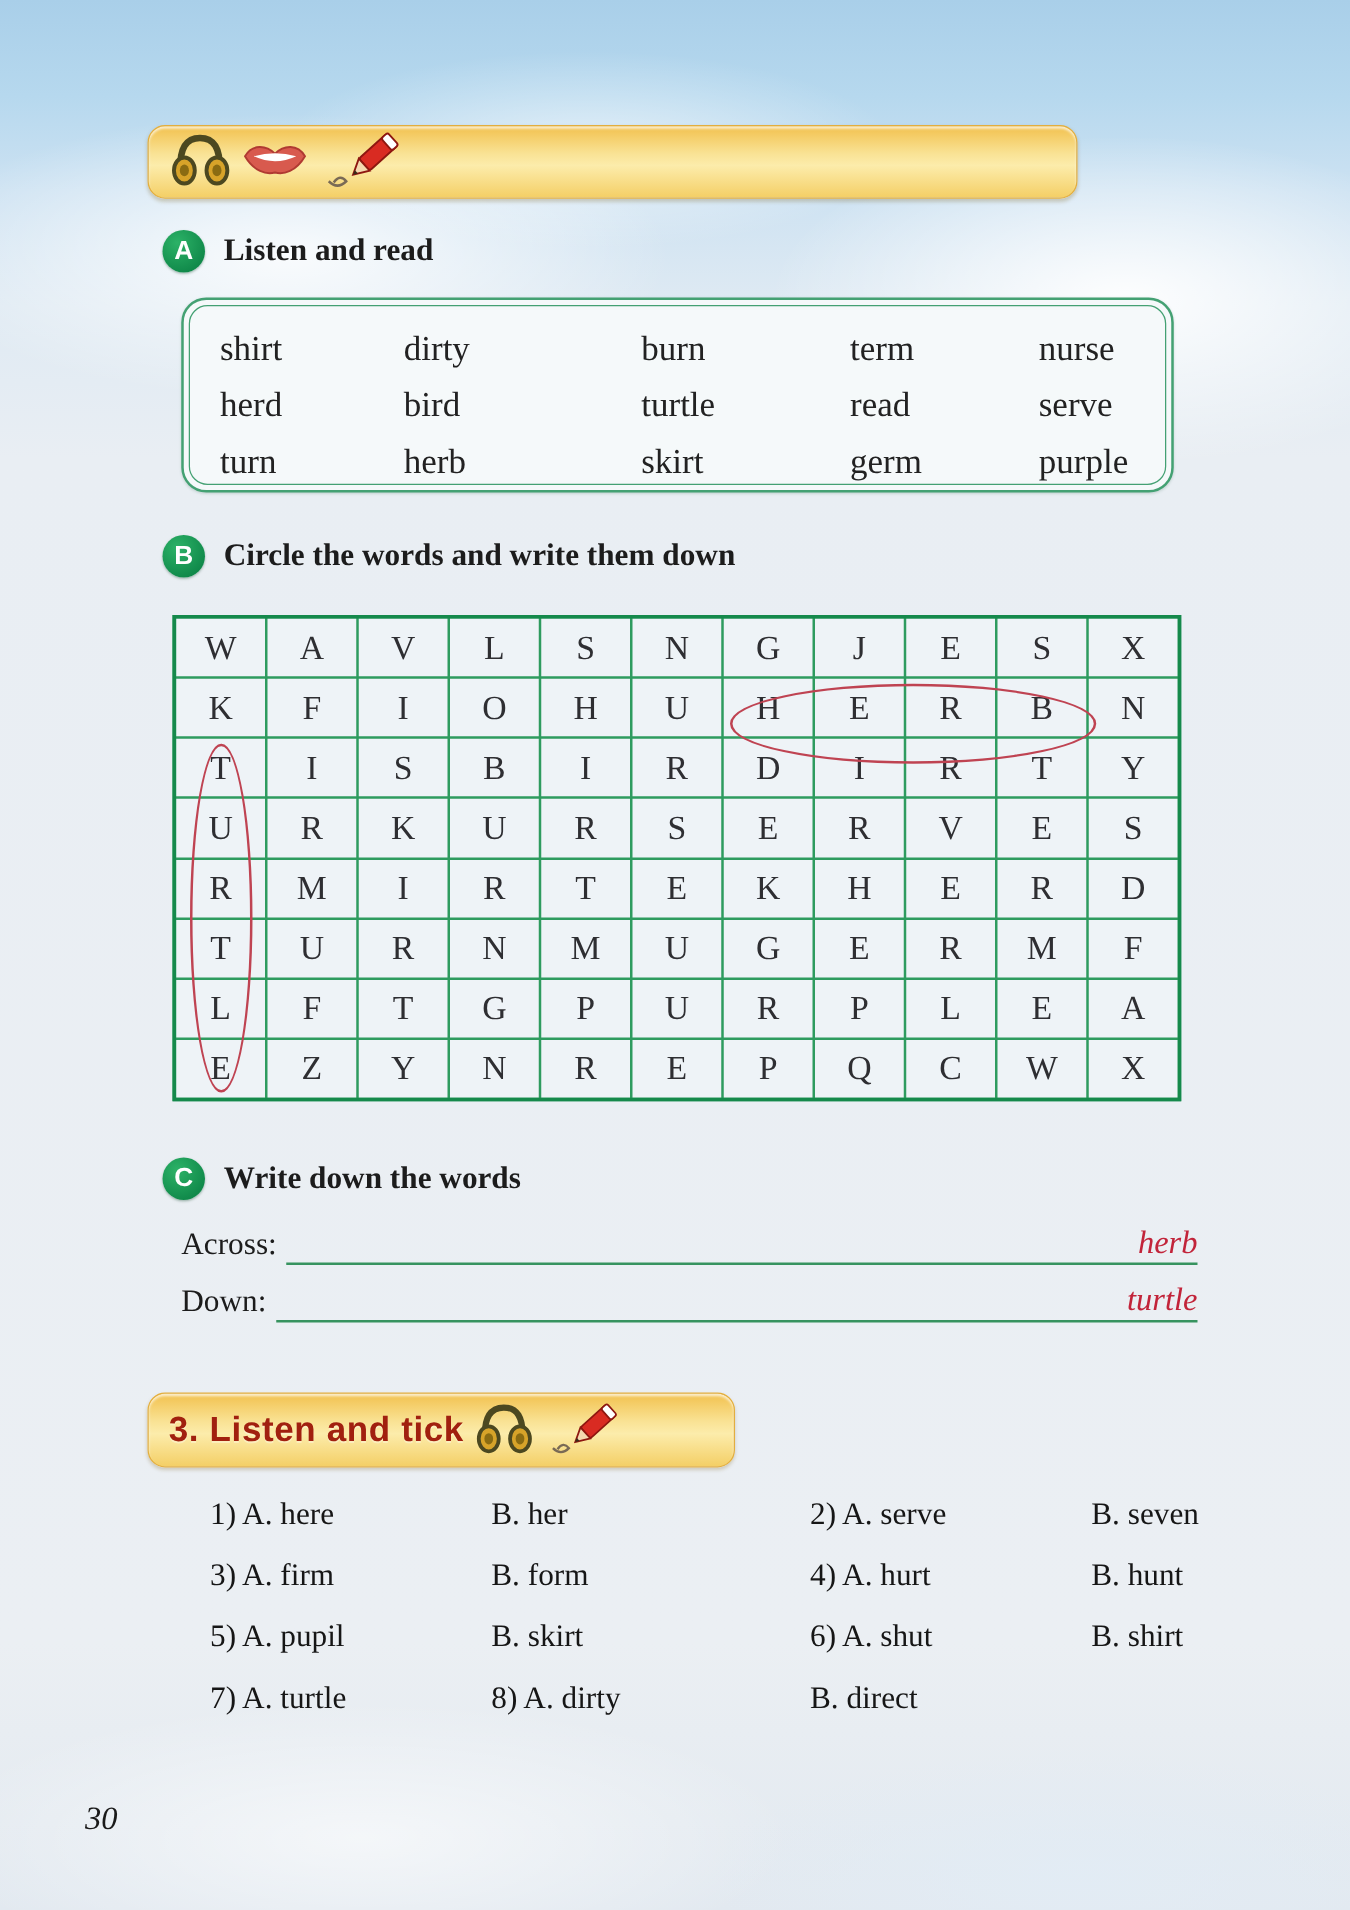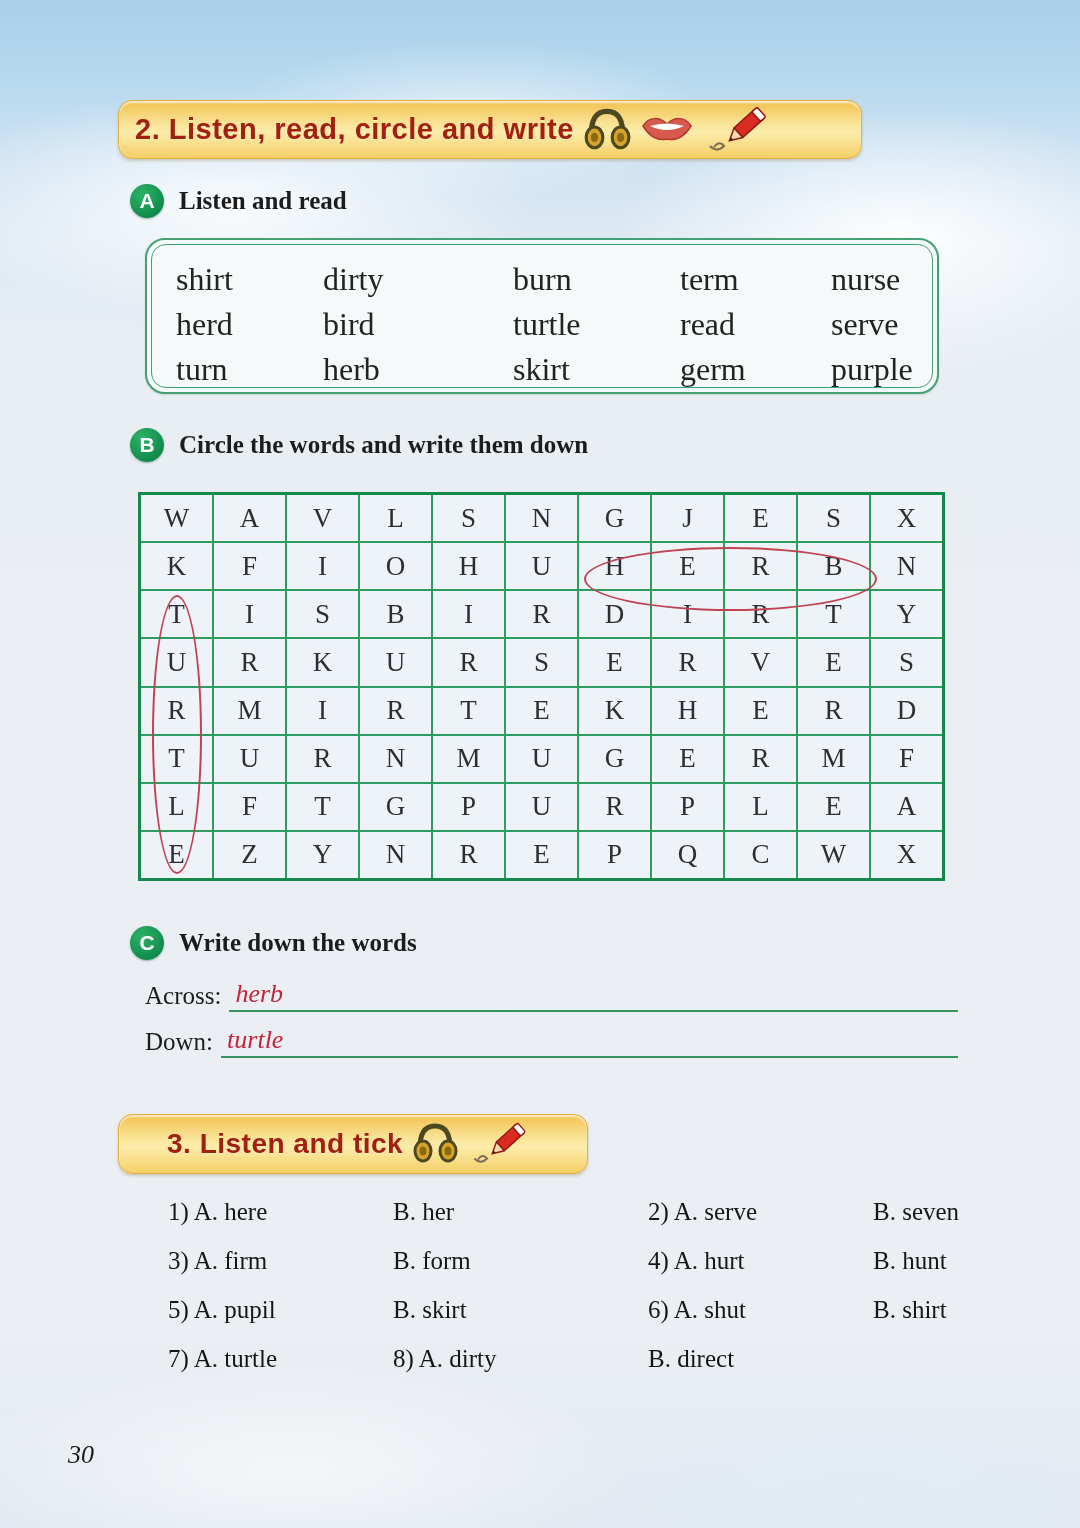--- a/index.html
+++ b/index.html
@@ -22,21 +22,21 @@
     box-shadow:0 2px 3px rgba(120,90,20,.25), inset 0 2px 2px rgba(255,255,255,.7);
     padding:0 14px 0 16px;
   }
   .banner-title{
     font-family:"Liberation Sans", sans-serif;font-weight:800;color:#a1200f;
     letter-spacing:.5px;text-shadow:0 1px 0 rgba(255,255,255,.35);white-space:nowrap;
   }
   #banner-2{left:118px;top:100px;width:712px;height:57px;}
   #banner-2 .banner-title{font-size:29px;}
   #banner-3{left:118px;top:1114px;width:438px;height:58px;}
-  #banner-3 .banner-title{font-size:28px;margin-left:32px;}
+  #banner-3 .banner-title{font-size:28px;}
 
   .part-head{position:absolute;display:flex;align-items:center;gap:15px;}
   .badge{
     width:34px;height:34px;border-radius:50%;flex:0 0 auto;
     background:radial-gradient(circle at 35% 30%,#2cb267,#10894a 75%);
     color:#fff;font-family:"Liberation Sans", sans-serif;font-weight:700;font-size:21px;
     display:flex;align-items:center;justify-content:center;
     box-shadow:0 1px 2px rgba(0,60,30,.35);
   }
   .part-title{font-weight:700;font-size:25px;color:#1c1c1c;}
@@ -45,41 +45,41 @@
     position:absolute;left:145px;top:238px;width:790px;height:152px;
     border:2px solid #44a173;border-radius:20px;background:#f5f9fa;
     box-shadow:0 1px 2px rgba(60,110,90,.2);
   }
   #word-box-inner{
     position:absolute;left:4px;top:4px;right:4px;bottom:4px;
     border:1.5px solid #44a173;border-radius:15px;
     padding:12px 0 0 24px;box-sizing:border-box;
   }
   .word-row{display:grid;grid-template-columns:147px 190px 167px 151px auto;height:45px;align-items:center;}
-  .word{font-size:32px;color:#222;}
+  .word{font-size:28px;color:#222;}
 
   #ws-grid-outer{
     position:absolute;left:138px;top:492px;
     border:3px solid #15894b;background:#2e9b5f;
   }
   #ws-grid{
     position:relative;width:801px;height:383px;
     display:grid;grid-template-columns:repeat(11,1fr);grid-template-rows:repeat(8,1fr);gap:2px;
     background:#2e9b5f;
   }
   .ws-cell{
     background:#eef3f7;display:flex;align-items:center;justify-content:center;
     font-size:27px;color:#2e2e32;
   }
   .red-ellipse{
     position:absolute;border:2.5px solid #bf4352;border-radius:50%;
     box-sizing:border-box;pointer-events:none;
   }
 
-  .answer-row{position:absolute;left:145px;width:813px;height:40px;display:flex;align-items:flex-end;}
+  .answer-row{position:absolute;left:145px;width:813px;height:40px;display:flex;align-items:flex-end;text-align:right;}
   .answer-label{font-size:25px;color:#1c1c1c;padding-bottom:2px;white-space:nowrap;}
   .answer-area{flex:1;margin-left:8px;border-bottom:2px solid #37935f;padding:0 0 1px 6px;}
   .answer-text{font-style:italic;font-size:26px;color:#c2243a;}
   #answer-across{top:972px;}
   #answer-down{top:1018px;}
 
   #mc-list{
     position:absolute;left:168px;top:1196px;width:840px;
     display:grid;grid-template-columns:225px 255px 225px 1fr;row-gap:18px;
   }
@@ -92,21 +92,20 @@
 </head>
 <body>
 
 <div class="cloud cloud-1"></div>
 <div class="cloud cloud-2"></div>
 <div class="cloud cloud-3"></div>
 <div class="cloud cloud-4"></div>
 <div class="cloud cloud-5"></div>
 
 <div class="banner" id="banner-2">
-  <span class="banner-title">2. Listen, read, circle and write</span>
   <span class="icon">
     <svg width="50" height="50" viewBox="0 0 48 48">
       <path d="M9 32 Q8 8 24 8 Q40 8 39 32" fill="none" stroke="#4c4820" stroke-width="5"></path>
       <ellipse cx="12" cy="33" rx="8" ry="10" fill="#d7a329" stroke="#4c4820" stroke-width="3"></ellipse>
       <ellipse cx="37" cy="33" rx="8" ry="10" fill="#d7a329" stroke="#4c4820" stroke-width="3"></ellipse>
       <ellipse cx="12" cy="33" rx="3.5" ry="4.5" fill="#8a6b12"></ellipse>
       <ellipse cx="37" cy="33" rx="3.5" ry="4.5" fill="#8a6b12"></ellipse>
     </svg>
   </span>
   <span class="icon">

